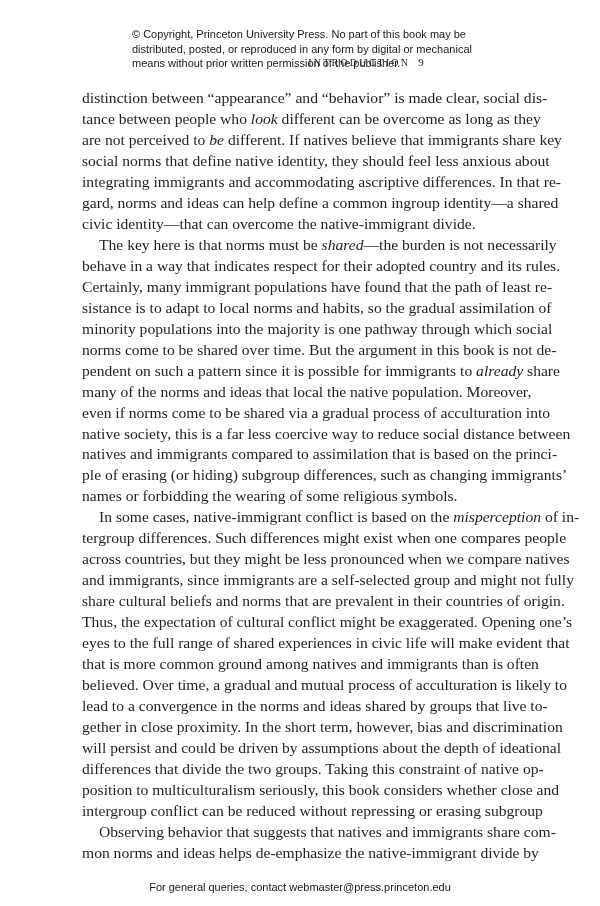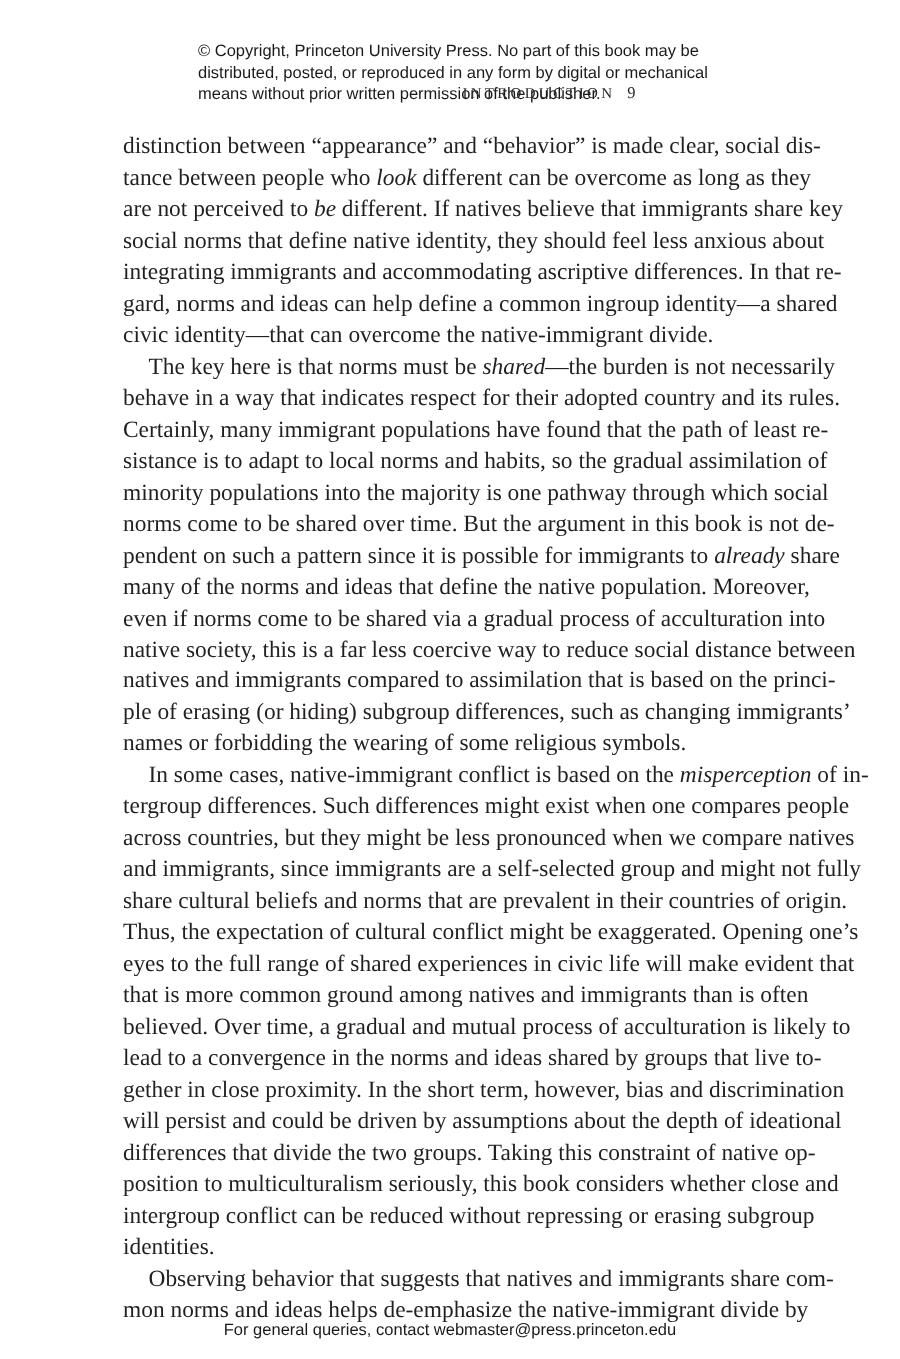--- a/index.html
+++ b/index.html
@@ -93,39 +93,38 @@
     <span class="line">integrating immigrants and accommodating ascriptive differences. In that re-</span>
     <span class="line">gard, norms and ideas can help define a common ingroup identity—a shared</span>
     <span class="line last">civic identity—that can overcome the native-immigrant divide.</span>
     <span class="line indent">The key here is that norms must be <i>shared</i>—the burden is not necessarily</span>
     <span class="line">behave in a way that indicates respect for their adopted country and its rules.</span>
     <span class="line">Certainly, many immigrant populations have found that the path of least re-</span>
     <span class="line">sistance is to adapt to local norms and habits, so the gradual assimilation of</span>
     <span class="line">minority populations into the majority is one pathway through which social</span>
     <span class="line">norms come to be shared over time. But the argument in this book is not de-</span>
     <span class="line">pendent on such a pattern since it is possible for immigrants to <i>already</i> share</span>
-    <span class="line">many of the norms and ideas that define the native population. Moreover,</span>
+    <span class="line">many of the norms and ideas that local the native population. Moreover,</span>
     <span class="line">even if norms come to be shared via a gradual process of acculturation into</span>
     <span class="line">native society, this is a far less coercive way to reduce social distance between</span>
     <span class="line">natives and immigrants compared to assimilation that is based on the princi-</span>
     <span class="line">ple of erasing (or hiding) subgroup differences, such as changing immigrants’</span>
     <span class="line last">names or forbidding the wearing of some religious symbols.</span>
     <span class="line indent">In some cases, native-immigrant conflict is based on the <i>misperception</i> of in-</span>
     <span class="line">tergroup differences. Such differences might exist when one compares people</span>
     <span class="line">across countries, but they might be less pronounced when we compare natives</span>
     <span class="line">and immigrants, since immigrants are a self-selected group and might not fully</span>
     <span class="line">share cultural beliefs and norms that are prevalent in their countries of origin.</span>
     <span class="line">Thus, the expectation of cultural conflict might be exaggerated. Opening one’s</span>
     <span class="line">eyes to the full range of shared experiences in civic life will make evident that</span>
     <span class="line">that is more common ground among natives and immigrants than is often</span>
     <span class="line">believed. Over time, a gradual and mutual process of acculturation is likely to</span>
     <span class="line">lead to a convergence in the norms and ideas shared by groups that live to-</span>
     <span class="line">gether in close proximity. In the short term, however, bias and discrimination</span>
     <span class="line">will persist and could be driven by assumptions about the depth of ideational</span>
     <span class="line">differences that divide the two groups. Taking this constraint of native op-</span>
     <span class="line">position to multiculturalism seriously, this book considers whether close and</span>
     <span class="line">intergroup conflict can be reduced without repressing or erasing subgroup</span>
-    <span class="line last">identities.</span>
     <span class="line indent">Observing behavior that suggests that natives and immigrants share com-</span>
     <span class="line">mon norms and ideas helps de-emphasize the native-immigrant divide by</span>
   </div>
 
 <div class="footer">For general queries, contact webmaster@press.princeton.edu</div>
 
 </body></html>

